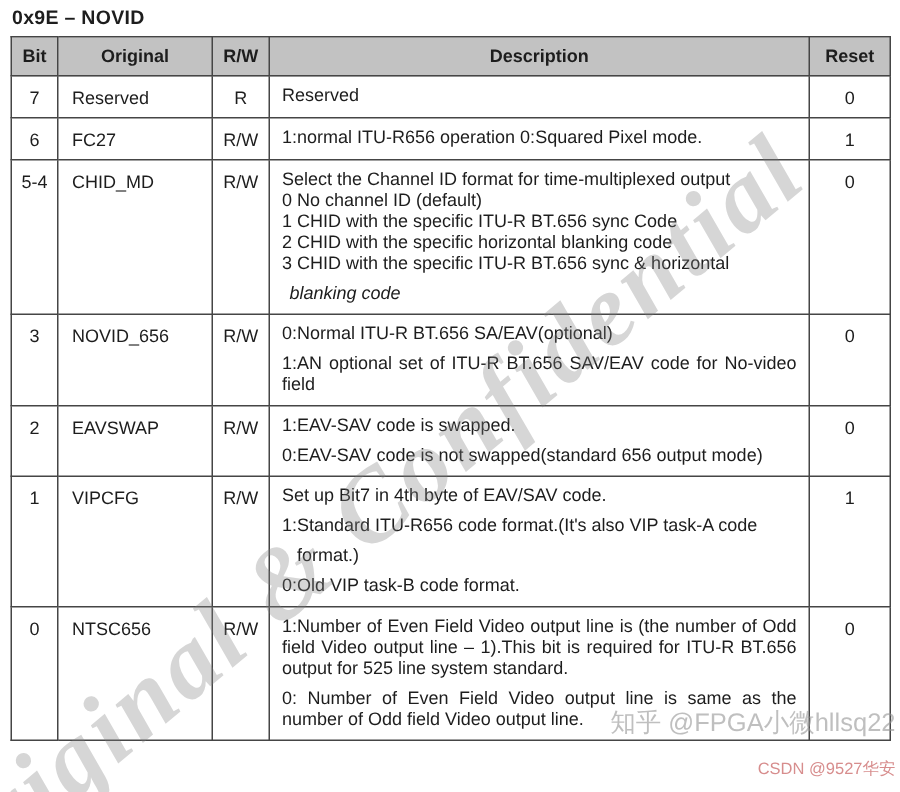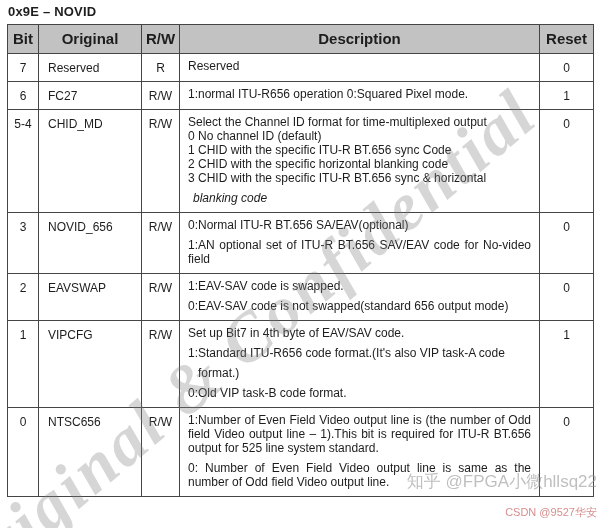--- a/index.html
+++ b/index.html
@@ -24,21 +24,21 @@
   table.reg{
     border-collapse:collapse;table-layout:fixed;width:586px;
   }
   .reg th,.reg td{
     border:1px solid var(--border);
     vertical-align:top;
     font-size:12px;
   }
   .reg thead th{
     background:var(--header-bg);
-    font-weight:bold;font-size:15px;
+    font-weight:bold;font-size:12px;
     text-align:center;padding:5px 2px 6px 2px;
   }
   td.c-bit{text-align:center;padding-top:7px;}
   td.c-func{padding:7px 2px 6px 9px;}
   td.c-rw{text-align:center;padding-top:7px;}
   td.c-desc{padding:5px 8px 7px 8px;}
   td.c-reset{text-align:center;padding-top:7px;}
   .c-desc p{margin:0;line-height:14px;font-size:12px;}
   .c-desc p.gap{margin-top:6px;}
   .c-desc p.justify{text-align:justify;}

